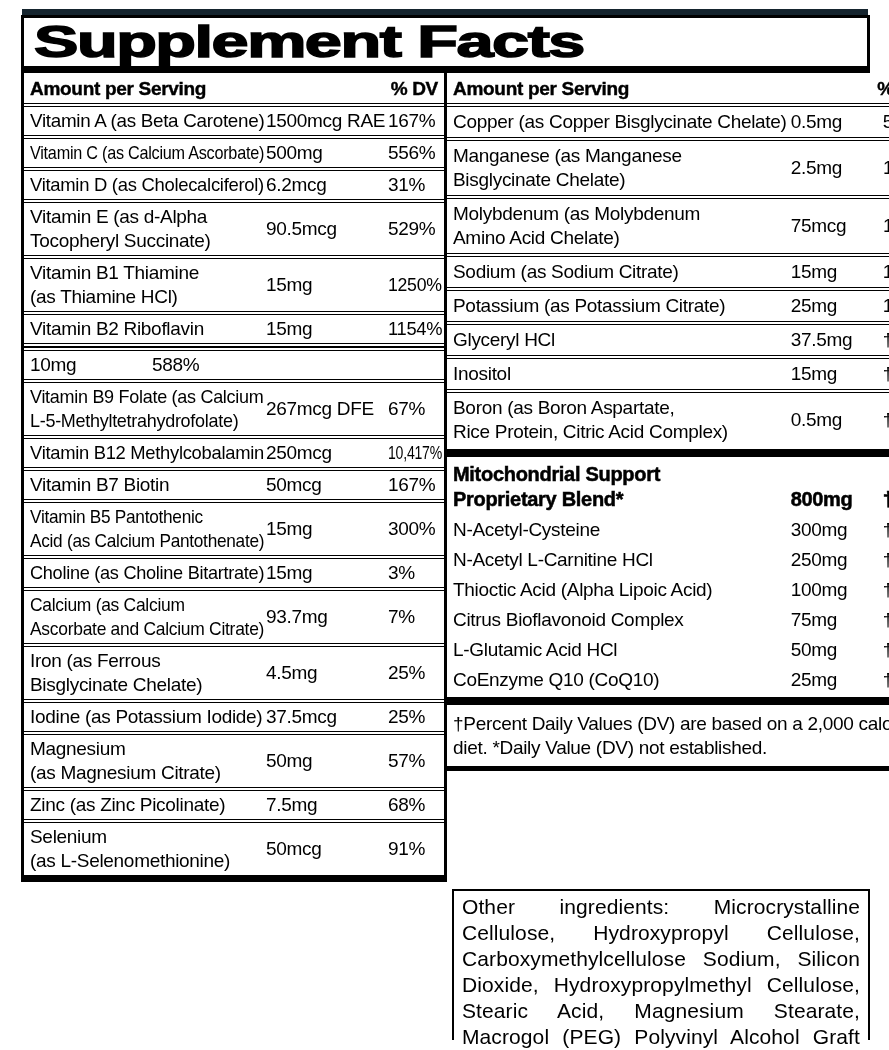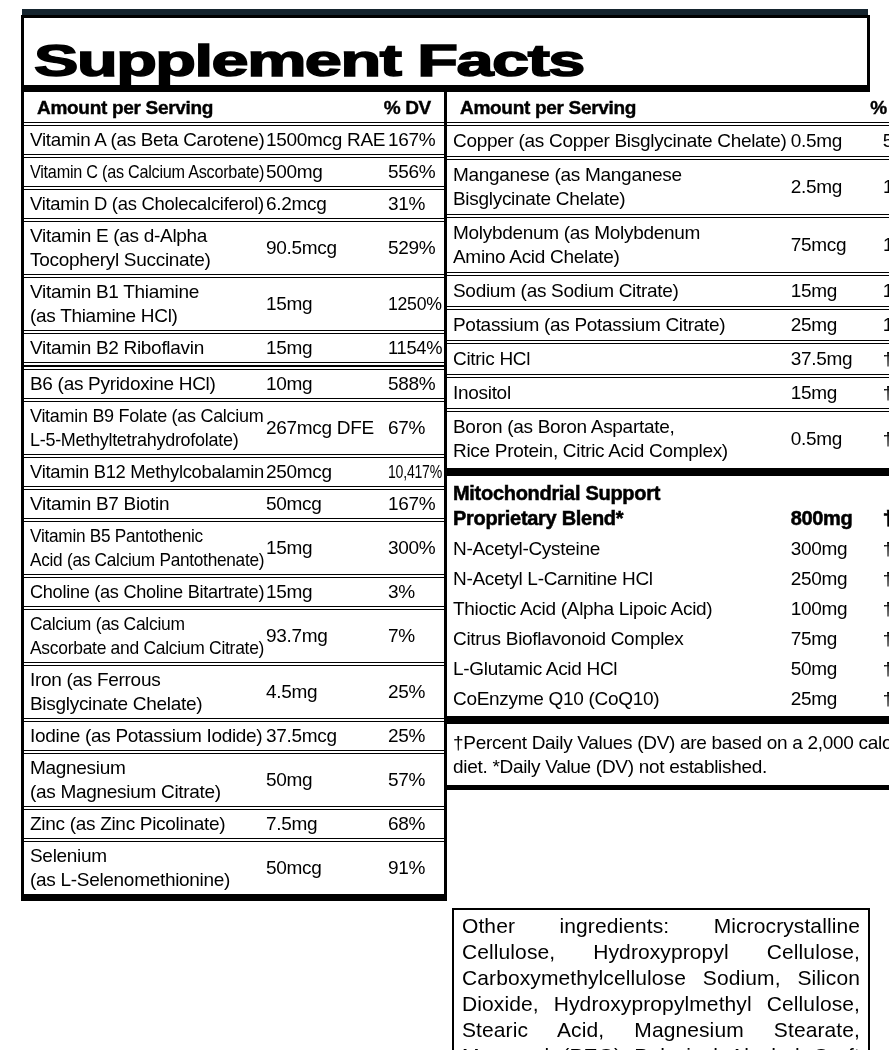--- a/index.html
+++ b/index.html
@@ -4,34 +4,34 @@
 <style>
   html,body{margin:0;padding:0;}
   body{
     width:889px;height:1050px;position:relative;background:#ffffff;
     font-family:"Liberation Sans","DejaVu Sans",sans-serif;color:#000;
     overflow:hidden;
   }
   .top-bar{position:absolute;left:22px;top:9px;width:846px;height:6px;background:#15242e;}
   .panel{position:absolute;left:21px;top:15px;width:849px;}
   .header-box{border:3px solid #000;border-bottom:none;background:#fff;}
-  .title{padding:19px 10px 0;}
+  .title{padding:0 10px 0;}
   .title-txt{
     display:inline-block;font-size:45px;font-weight:bold;line-height:48px;
     letter-spacing:-1px;-webkit-text-stroke:1.5px #000;
     transform:scaleX(1.48);transform-origin:left center;white-space:nowrap;
   }
   .serving-row{display:flex;justify-content:space-between;padding:2px 12px 5px;}
   .serv{font-size:25px;font-weight:bold;-webkit-text-stroke:0.7px #000;letter-spacing:-0.5px;white-space:nowrap;}
   .thickbar{height:7px;background:#000;}
   .cols{display:flex;align-items:flex-start;}
   .col{background:#fff;}
   .col-left{width:426px;border-left:3px solid #000;border-right:3px solid #000;border-bottom:7px solid #000;box-sizing:border-box;}
   .col-right{flex:1;border-right:3px solid #000;border-bottom:5px solid #000;box-sizing:border-box;}
-  .colhead{display:flex;justify-content:space-between;padding:4px 13px 2px;font-size:19px;line-height:24px;font-weight:bold;}
+  .colhead{display:flex;justify-content:space-between;padding:4px 6px 2px;font-size:19px;line-height:24px;font-weight:bold;}
   .colhead .txt{letter-spacing:-0.3px;-webkit-text-stroke:0.4px #000;white-space:nowrap;display:inline-block;}
   .sep{height:2px;border-top:1px solid #000;border-bottom:1px solid #000;background:#fff;}
   .row{display:flex;align-items:center;font-size:19px;line-height:24px;}
   .col-left .row{padding:2px 0 2px 6px;}
   .col-right .row{padding:3px 0 3px 6px;}
   .name{flex:1;min-width:0;padding-right:4px;}
   .col-left .amt{width:122px;flex:none;}
   .col-left .dv{width:56px;flex:none;}
   .col-right .amt{width:92px;flex:none;}
   .col-right .dv{width:48px;flex:none;}
@@ -104,21 +104,20 @@
           </div>
           <div class="sep"></div>
           <div class="row">
             <span class="name"><span class="txt">Vitamin B2 Riboflavin</span></span>
             <span class="amt"><span class="txt">15mg</span></span>
             <span class="dv"><span class="txt" style="transform-origin: left center; transform: scaleX(0.964);">1154%</span></span>
           </div>
           <div class="sep"></div>
           <div class="sep"></div>
           <div class="row">
-            <span class="name"><span class="txt">B6 (as Pyridoxine HCl)</span></span>
             <span class="amt"><span class="txt">10mg</span></span>
             <span class="dv"><span class="txt">588%</span></span>
           </div>
           <div class="sep"></div>
           <div class="row">
             <span class="name"><span class="txt" style="transform-origin: left center; transform: scaleX(0.947);">Vitamin B9 Folate (as Calcium
 L-5-Methyltetrahydrofolate)</span></span>
             <span class="amt"><span class="txt">267mcg DFE</span></span>
             <span class="dv"><span class="txt">67%</span></span>
           </div>
@@ -223,21 +222,21 @@
             <span class="dv"><span class="txt">1%</span></span>
           </div>
           <div class="sep"></div>
           <div class="row">
             <span class="name"><span class="txt">Potassium (as Potassium Citrate)</span></span>
             <span class="amt"><span class="txt">25mg</span></span>
             <span class="dv"><span class="txt">1%</span></span>
           </div>
           <div class="sep"></div>
           <div class="row">
-            <span class="name"><span class="txt">Citric HCl</span></span>
+            <span class="name"><span class="txt">Glyceryl HCl</span></span>
             <span class="amt"><span class="txt">37.5mg</span></span>
             <span class="dv"><span class="txt">†</span></span>
           </div>
           <div class="sep"></div>
           <div class="row">
             <span class="name"><span class="txt">Inositol</span></span>
             <span class="amt"><span class="txt">15mg</span></span>
             <span class="dv"><span class="txt">†</span></span>
           </div>
           <div class="sep"></div>

